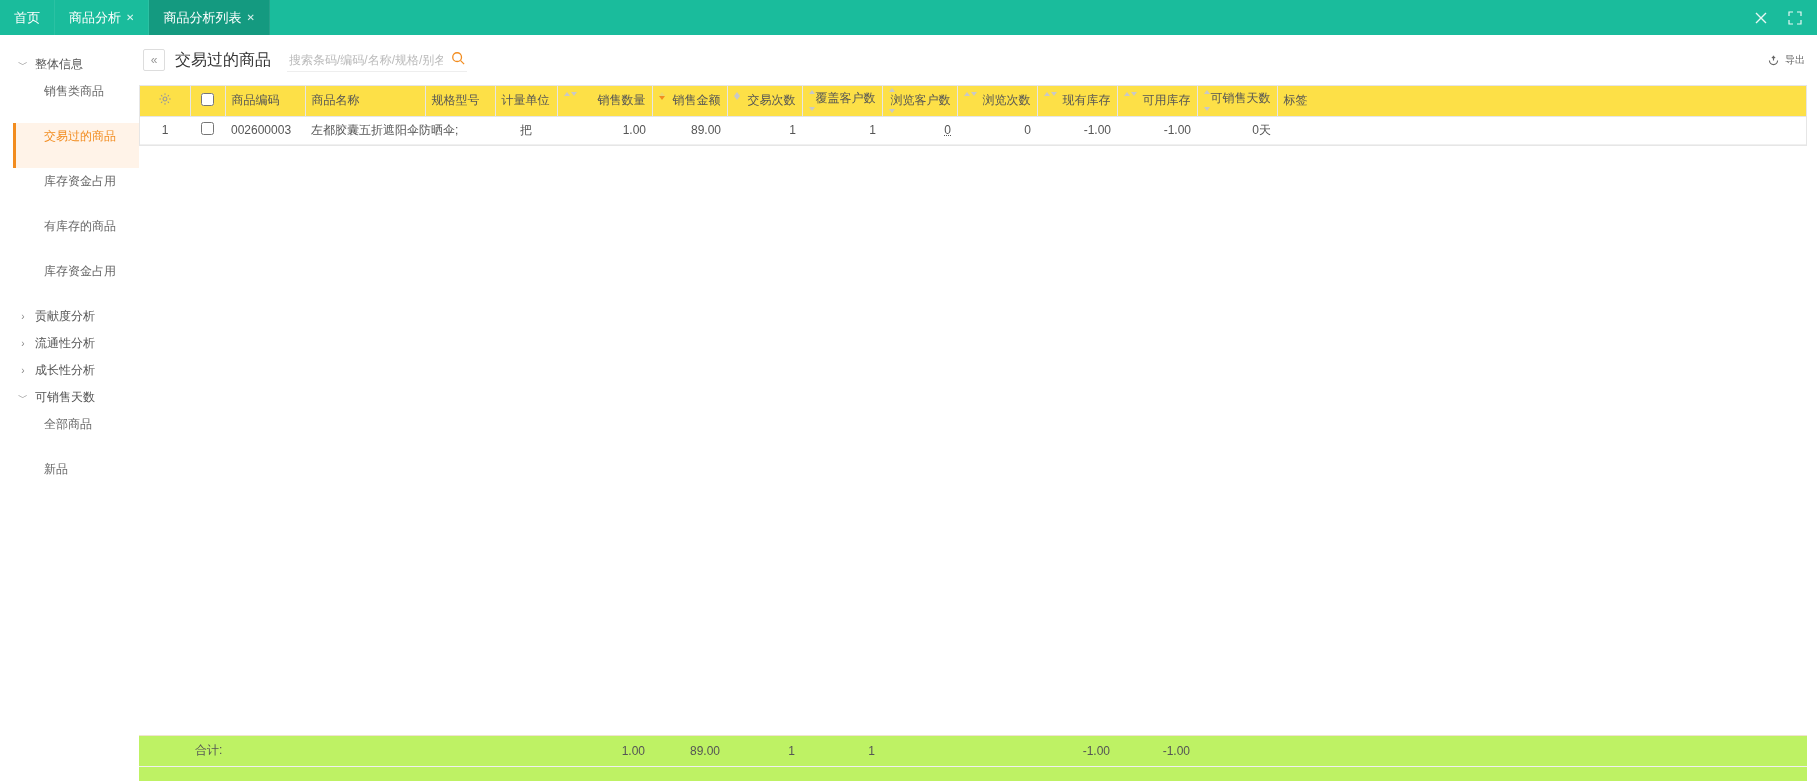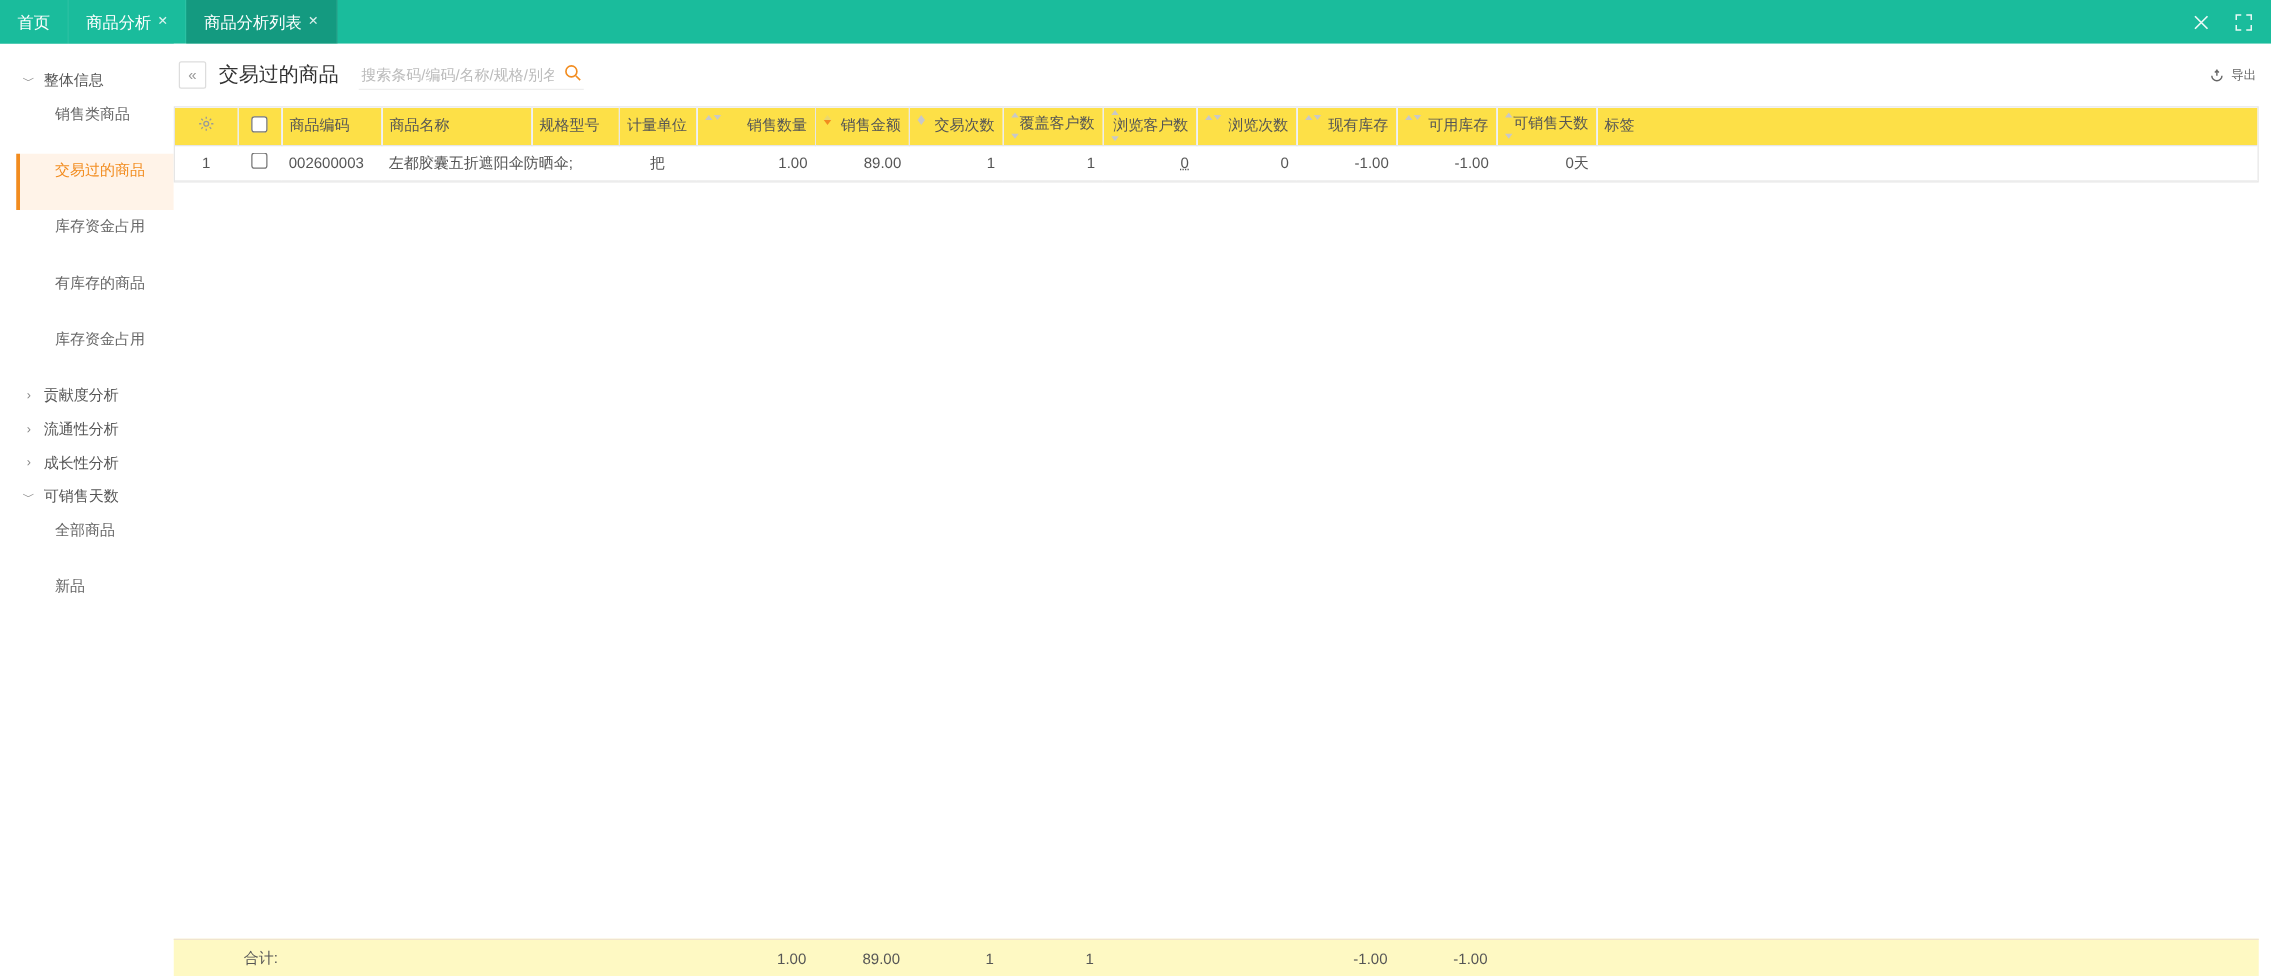--- a/index.html
+++ b/index.html
@@ -236,24 +236,24 @@
   tbody td .underline { text-decoration: underline; text-decoration-style: dotted; }
   .txt-danger { color: #e74c3c; }
   input[type=checkbox]{ cursor:pointer; }
 
   
   .footer-row {
     position: absolute;
     left: 0;
     right: 10px;
     bottom: 0;
-    height: 30px;
+    height: 46px;
     font-size: 12px;
     color: #555;
-    background: #fef9c3;
+    background: #bef264;
     border-top: 1px solid #f0e4cf;
   }
   .footer-table {
     width: 100%;
     border-collapse: collapse;
     table-layout: fixed;
   }
   .footer-table td {
     height: 30px;
     padding: 0 6px;

